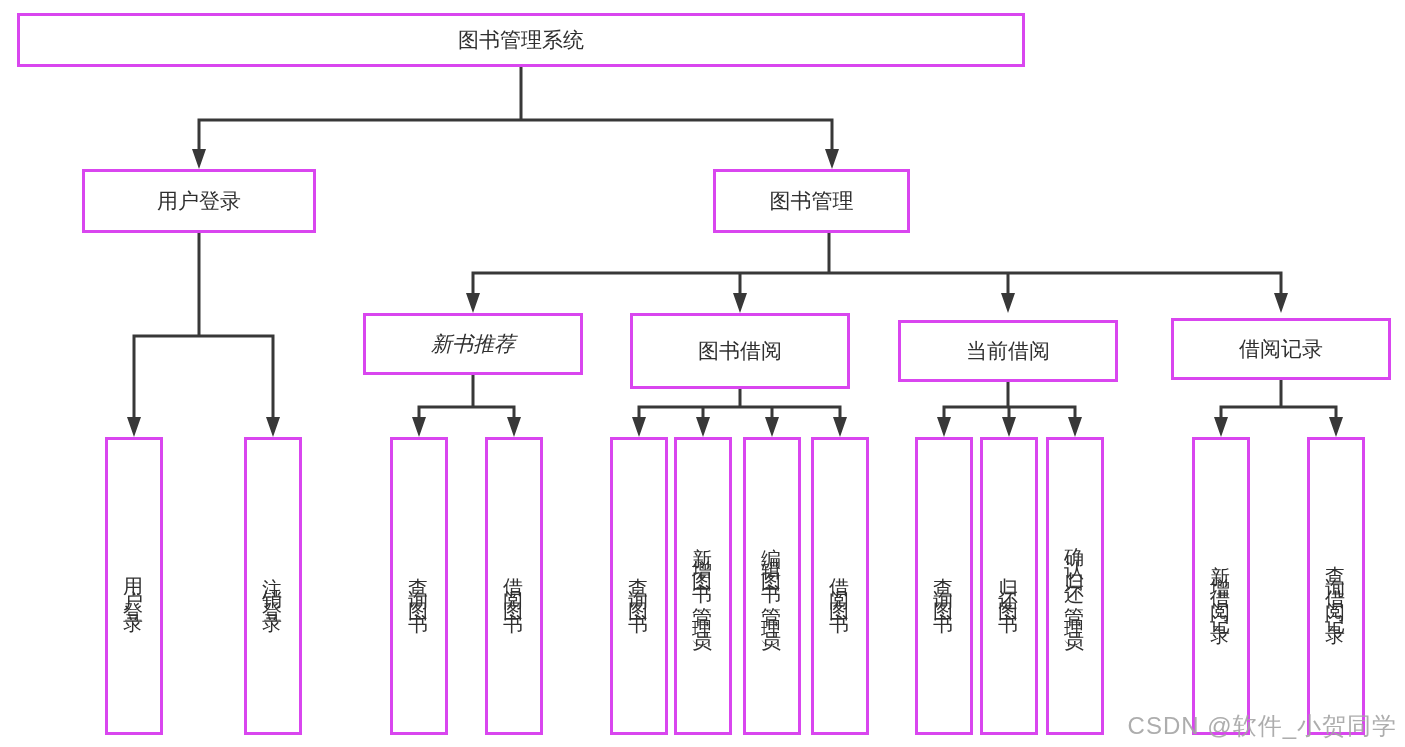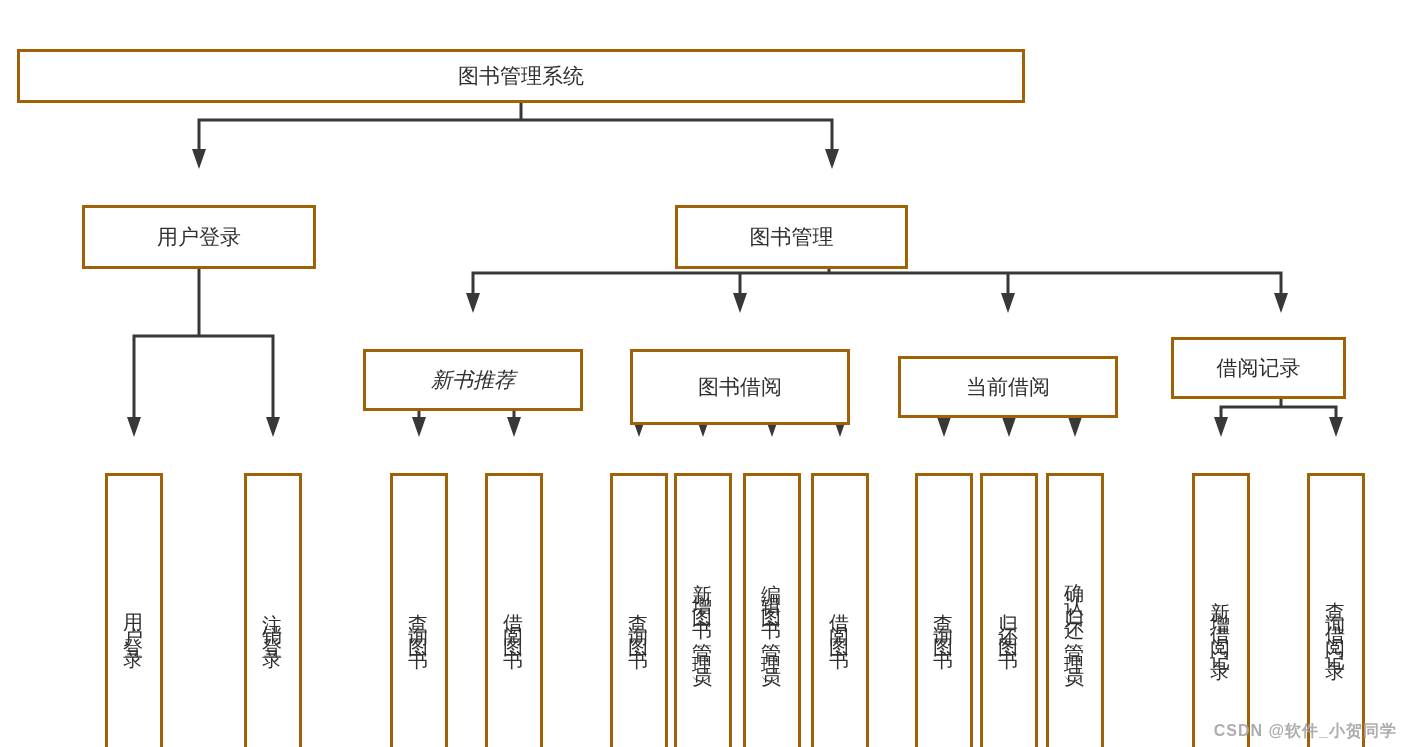--- a/index.html
+++ b/index.html
@@ -13,72 +13,70 @@
   }
   #connectors {
     position: absolute;
     left: 0; top: 0;
     width: 1405px; height: 747px;
     z-index: 0;
   }
   .box {
     position: absolute;
     box-sizing: border-box;
-    border: 3px solid #a16207;
+    border: 3px solid #d946ef;
     background: #ffffff;
     display: flex;
     align-items: center;
     justify-content: center;
     color: #2f2f2f;
     font-size: 21px;
     z-index: 1;
     white-space: nowrap;
-    margin-top: 36px;
   }
   .v {
     writing-mode: vertical-rl;
     text-orientation: mixed;
     letter-spacing: 12px;
     font-size: 20px;
     white-space: normal;
   }
   
   #n-root        { left:17px;   top:13px;  width:1008px; height:54px; }
   
   #n-user-login  { left:82px;   top:169px; width:234px;  height:64px; }
-  #n-book-mgmt   { left:675px;  top:169px; width:233px;  height:64px; }
+  #n-book-mgmt   { left:713px;  top:169px; width:197px;  height:64px; }
   
   #n-new-books      { left:363px;  top:313px; width:220px; height:62px;font-style:italic; }
   #n-book-borrow    { left:630px;  top:313px; width:220px; height:76px; }
   #n-current-borrow { left:898px;  top:320px; width:220px; height:62px; }
-  #n-borrow-records { left:1171px; top:301px; width:175px; height:62px; }
+  #n-borrow-records { left:1171px; top:318px; width:220px; height:62px; }
   
   .leaf { top:437px; width:58px; height:298px; }
   #n-leaf-user-login { left:105px;  }
   #n-leaf-logout     { left:244px;  }
   #n-nb-query        { left:390px;  }
   #n-nb-borrow       { left:485px;  }
   #n-bb-query        { left:610px;  }
   #n-bb-add          { left:674px;  }
   #n-bb-edit         { left:743px;  }
   #n-bb-borrow       { left:811px;  }
   #n-cb-query        { left:915px;  }
   #n-cb-return       { left:980px;  }
   #n-cb-confirm      { left:1046px; }
   #n-br-add          { left:1192px; }
   #n-br-query        { left:1307px; }
   #watermark {
     position: absolute;
     right: 8px;
     bottom: 5px;
-    font-size: 16px;
+    font-size: 24px;
     color: rgba(164,164,164,0.9);
     z-index: 2;
     letter-spacing: 1px;
-    font-weight: bold;
   }
 </style>
 </head>
 <body>
 
 <div id="stage">
 
   <svg id="connectors" viewBox="0 0 1405 747" xmlns="http://www.w3.org/2000/svg">
 
     <path fill="none" stroke="#383838" stroke-width="3" d="

